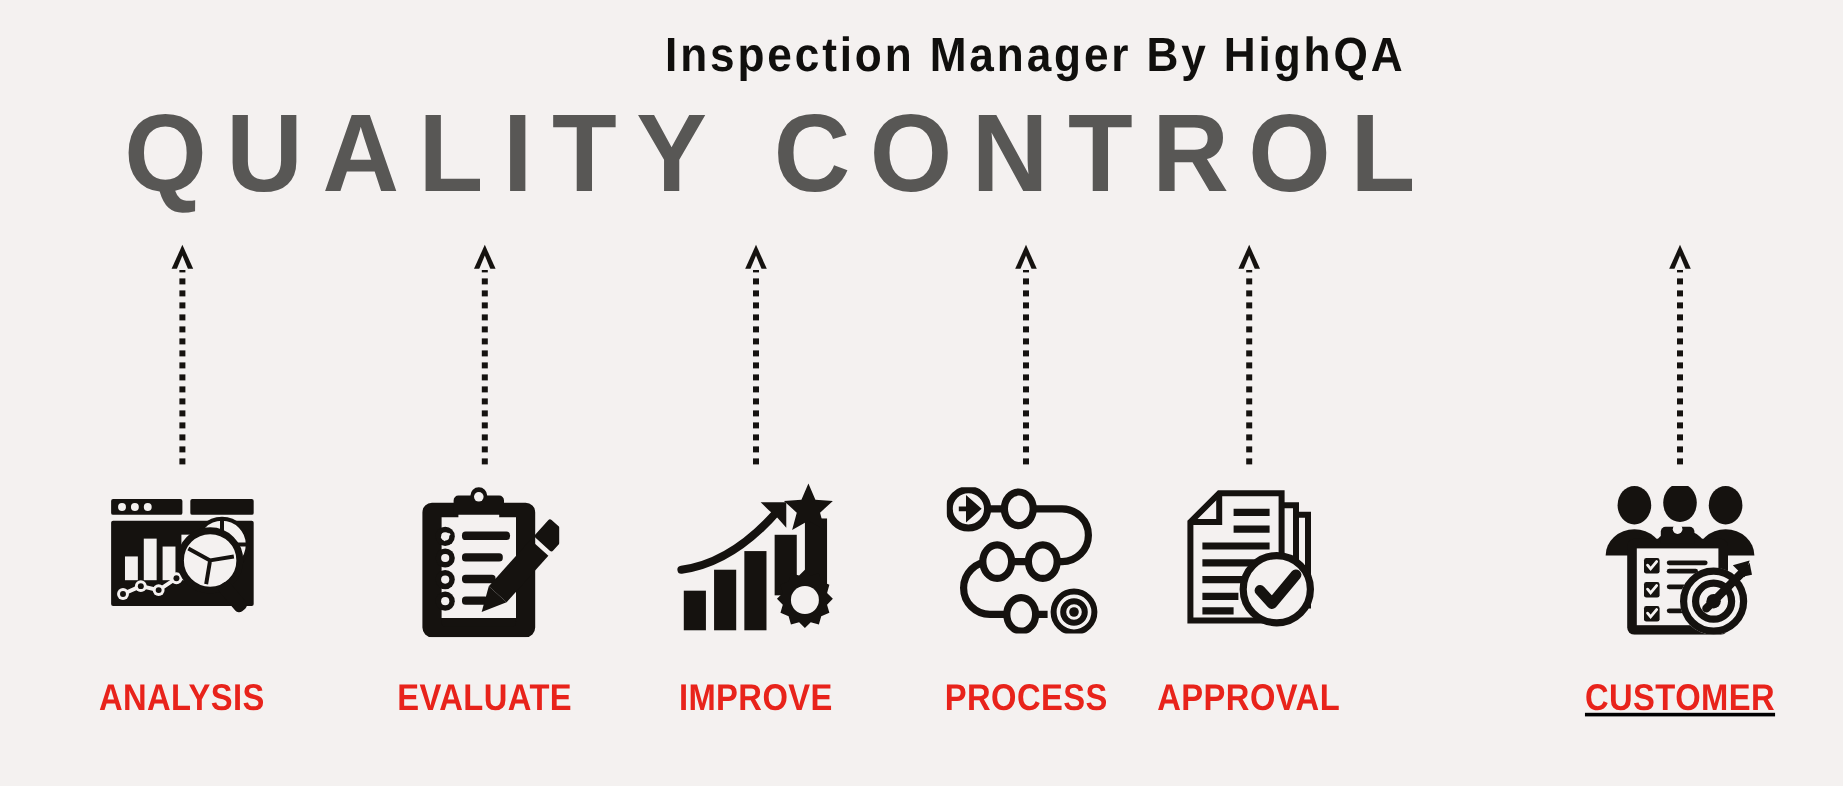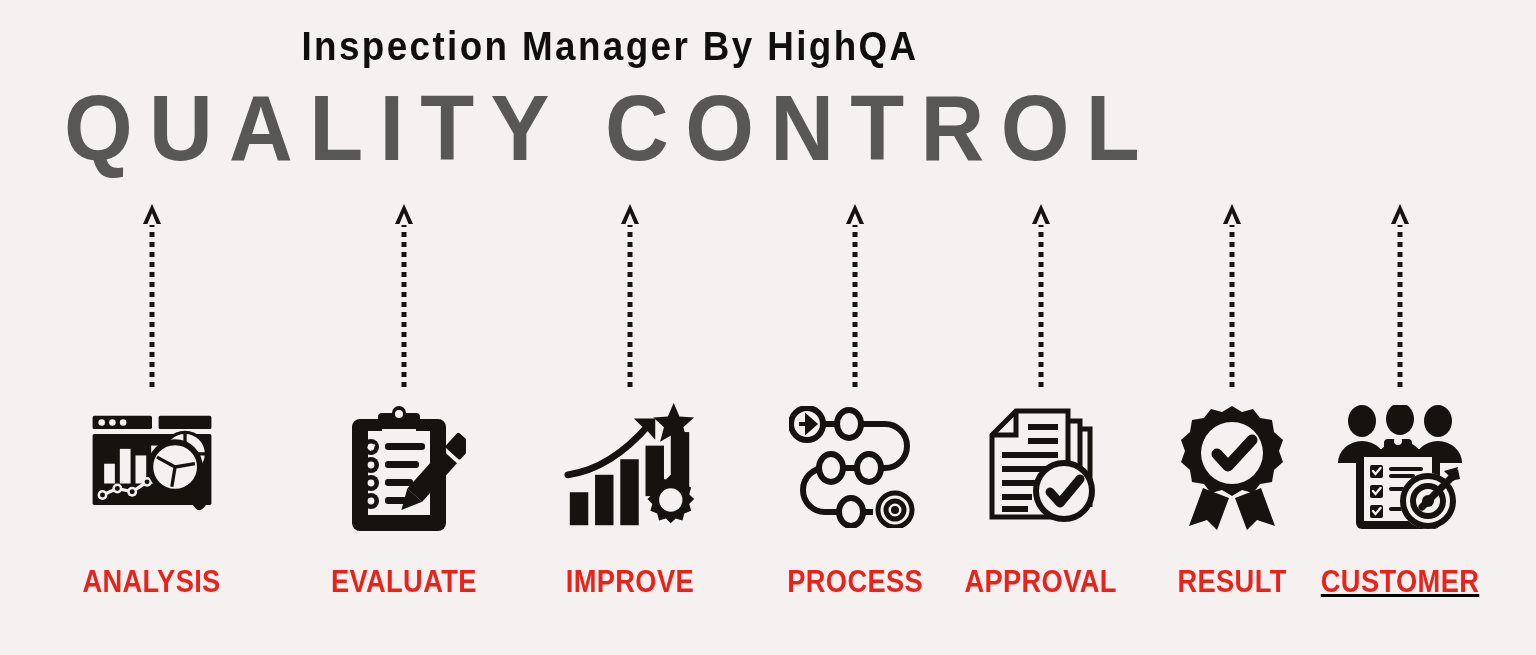--- a/index.html
+++ b/index.html
@@ -23,21 +23,21 @@
     height: 655px;
     background: #F4F1F0;
   }
 
   
   .header-block {
     position: absolute;
     top: 0;
     left: 0;
     width: 1220px;
-    text-align: center;
+    text-align: right;
   }
 
   .subtitle {
     margin-top: 26px;
     font-family: "Liberation Sans Narrow", "Liberation Sans", sans-serif;
     font-size: 40px;
     font-weight: 700;
     color: #100F0D;
     letter-spacing: 2.6px;
     line-height: 1;
@@ -312,39 +312,20 @@
               <path d="M22 104 H48"></path>
             </g>
             <circle cx="84" cy="86" r="28" fill="#F4F1F0" stroke-width="6"></circle>
             <path d="M70 87 l10 11 l20 -24" stroke-width="9" stroke-linecap="round" stroke-linejoin="round"></path>
           </g>
         </svg>
       </div>
       <div class="col-label">APPROVAL</div>
     </div>
 
-    <div class="col" style="left:1132px;">
-      <div class="arrow">
-        <div class="stem"></div>
-          <div class="head"></div>
-          <div class="head-notch"></div>
-      </div>
-      <div class="icon-wrap">
-        <svg width="118" height="126" viewBox="0 0 118 126">
-          <g fill="#15120F">
-            <path d="M30 84 L16 122 l18 -6 l10 10 l12 -32 z"></path>
-            <path d="M88 84 L102 122 l-18 -6 l-10 10 l-12 -32 z"></path>
-            <path d="M59 2 l10 6 l11 -3 l7 9 l12 2 l2 12 l9 8 l-4 11 l4 11 l-9 8 l-2 12 l-12 2 l-7 9 l-11 -3 l-10 6 l-10 -6 l-11 3 l-7 -9 l-12 -2 l-2 -12 l-9 -8 l4 -11 l-4 -11 l9 -8 l2 -12 l12 -2 l7 -9 l11 3 z"></path>
-            <circle cx="59" cy="49" r="31" fill="#F4F1F0"></circle>
-            <path d="M44 50 l11 12 l24 -26" stroke="#15120F" stroke-width="11" fill="none" stroke-linecap="round" stroke-linejoin="round"></path>
-          </g>
-        </svg>
-      </div>
-      <div class="col-label">RESULT</div>
-    </div>
 
     <div class="col" style="left:1300px;text-decoration:underline;">
       <div class="arrow">
         <div class="stem"></div>
           <div class="head"></div>
           <div class="head-notch"></div>
       </div>
       <div class="icon-wrap">
         <svg width="128" height="124" viewBox="0 0 128 124">
           <g fill="#15120F">

